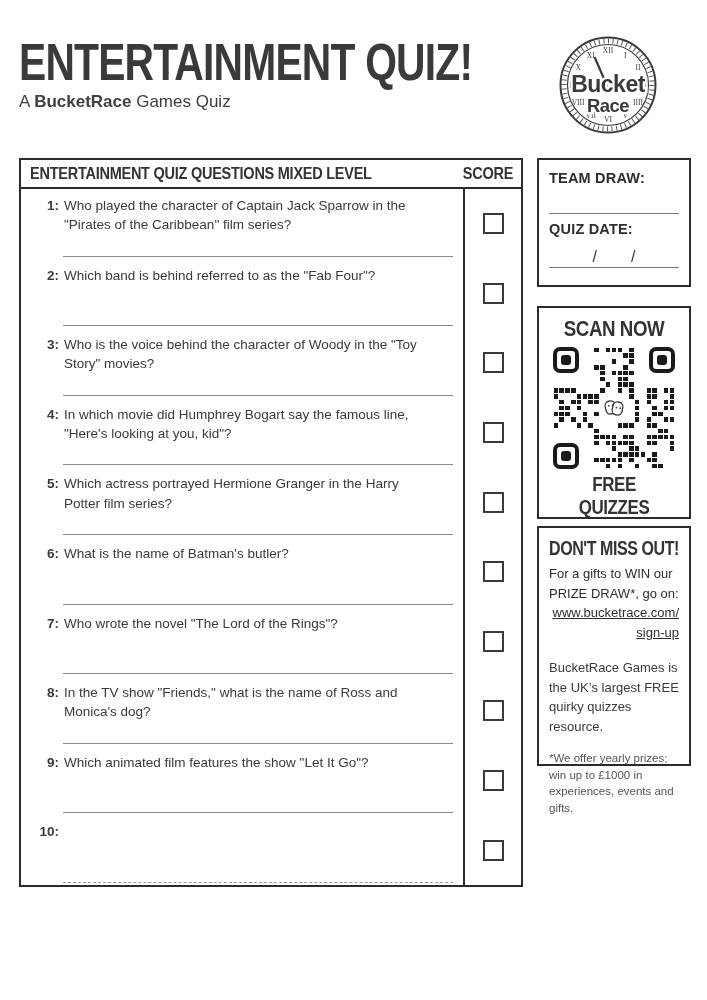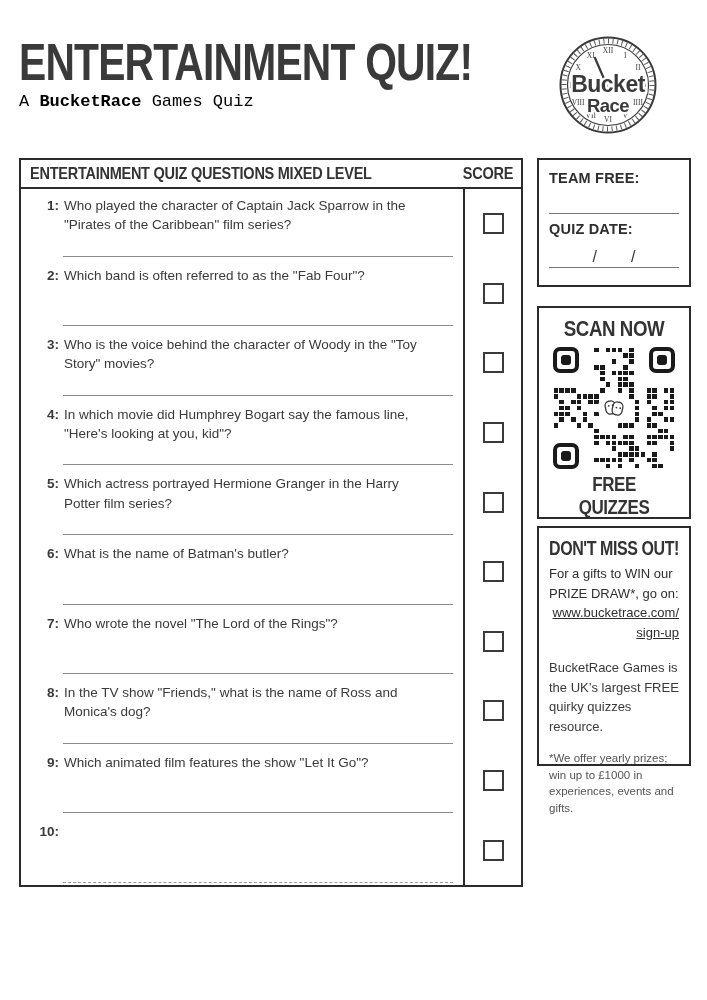--- a/index.html
+++ b/index.html
@@ -4,21 +4,21 @@
 <style>
   * { margin:0; padding:0; box-sizing:border-box; }
   html,body { background:#fff; }
   body { font-family:"Liberation Sans", sans-serif; color:#3a3a3a; }
   .page { position:relative; width:707px; height:1000px; background:#fff; padding:18px 16px 0 19px; overflow:hidden; }
 
   
   .page-header { position:relative; height:119px; }
   .main-title { margin-top:21px; font-size:51px; line-height:0.95; font-weight:bold;
     letter-spacing:-1px; color:#3a3a3a; transform:scaleX(0.8); transform-origin:left; white-space:nowrap; }
-  .subtitle { margin-top:5px; font-size:17px; color:#000000;font-family:Liberation Mono, monospace; }
+  .subtitle { margin-top:5px; font-size:17px; color:#404040; }
   .subtitle b { font-weight:bold; }
   .logo { position:absolute; top:-4px; right:33px; width:100px; height:100px; }
 
   
   .content { display:flex; gap:14px; height:729px; }
 
   
   .quiz-box { width:504px; border:2px solid #2b2b2b; display:flex; flex-direction:column; background:#fff; }
   .quiz-header { height:29px; flex:0 0 29px; border-bottom:2px solid #2b2b2b; display:flex; justify-content:space-between; align-items:center; padding:0 8px 0 9px; }
   .quiz-header-title { display:inline-block; font-size:16.5px; font-weight:bold; letter-spacing:-0.3px; transform:scaleX(0.88); transform-origin:left; white-space:nowrap; color:#333; }
@@ -118,21 +118,21 @@
       </div>
       <div class="quiz-body">
         <div class="q-col">
           <div class="q-row">
               <span class="q-num">1:</span>
               <span class="q-text">Who played the character of Captain Jack Sparrow in the "Pirates of the Caribbean" film series?</span>
               <span class="q-line"></span>
             </div>
           <div class="q-row">
               <span class="q-num">2:</span>
-              <span class="q-text">Which band is often referred to as the "Fab Four"?</span>
+              <span class="q-text">Which band is behind referred to as the "Fab Four"?</span>
               <span class="q-line"></span>
             </div>
           <div class="q-row">
               <span class="q-num">3:</span>
               <span class="q-text">Who is the voice behind the character of Woody in the "Toy Story" movies?</span>
               <span class="q-line"></span>
             </div>
           <div class="q-row">
               <span class="q-num">4:</span>
               <span class="q-text">In which movie did Humphrey Bogart say the famous line, "Here's looking at you, kid"?</span>
@@ -199,21 +199,21 @@
           <div class="score-cell">
               <span class="checkbox"></span>
             </div>
         </div>
       </div>
     </div>
 
     <div class="sidebar">
 
       <div class="side-box team-box">
-        <div class="side-label">TEAM FREE:</div>
+        <div class="side-label">TEAM DRAW:</div>
         <div class="write-line team-line"></div>
         <div class="side-label date-label">QUIZ DATE:</div>
         <div class="date-slashes">
           <span>/</span>
           <span>/</span>
         </div>
         <div class="write-line date-line"></div>
       </div>
 
       <div class="side-box scan-box">

